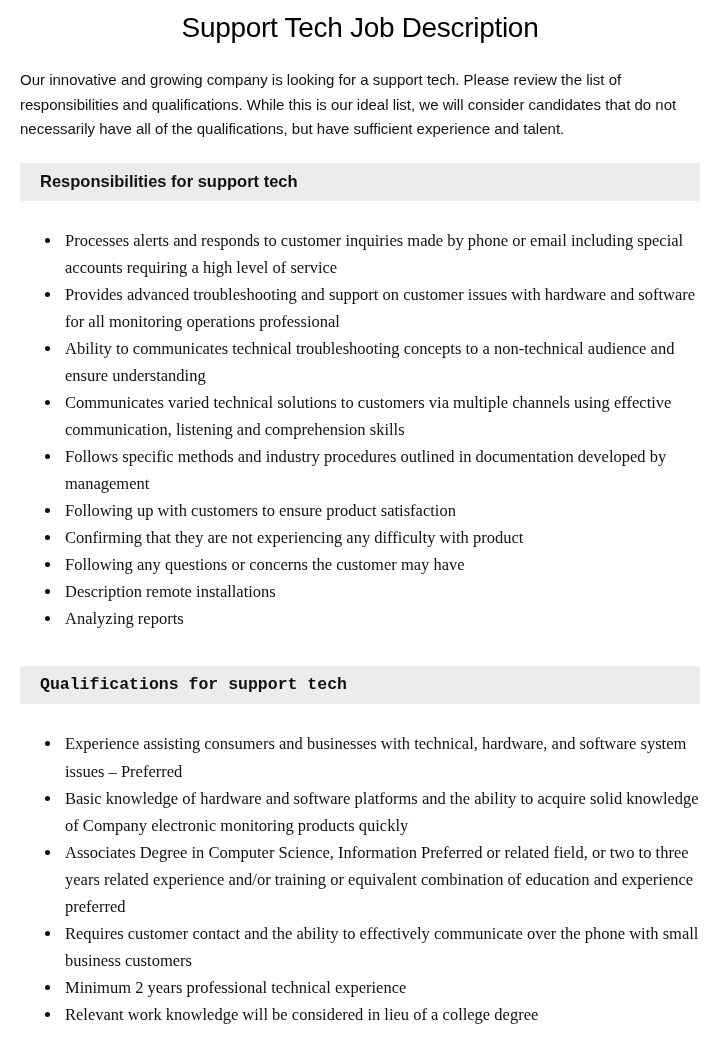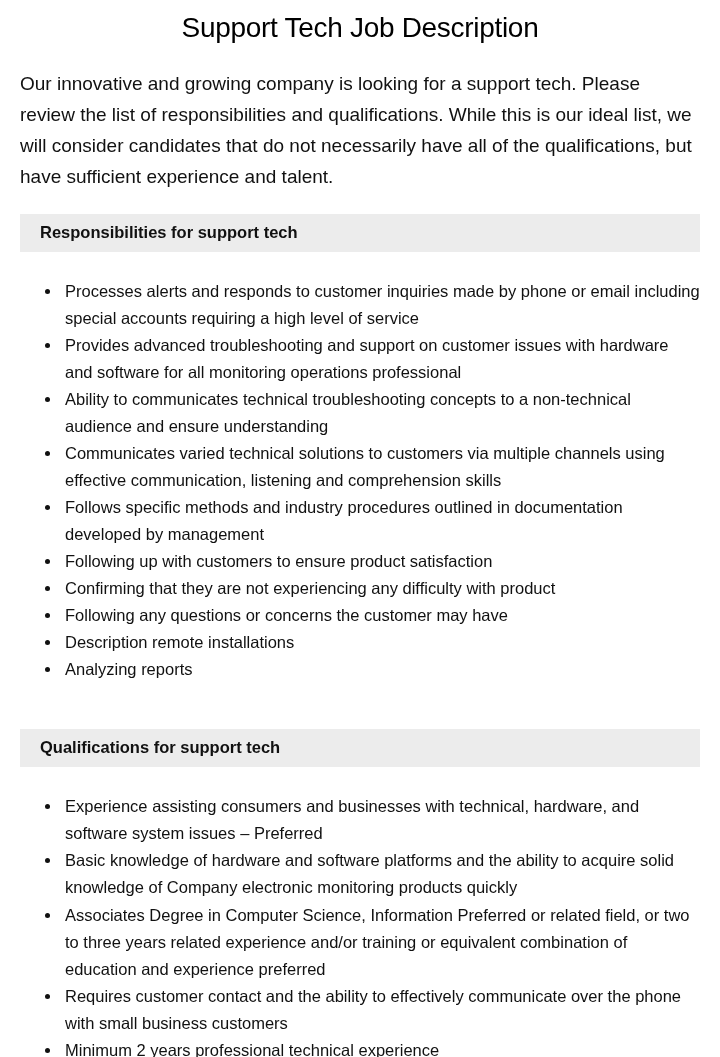--- a/index.html
+++ b/index.html
@@ -19,44 +19,46 @@
   }
   .page-title {
     font-size: 28px;
     font-weight: 400;
     text-align: center;
     margin: 10px 0 24px 0;
     color: #000000;
     letter-spacing: -0.3px;
   }
   .intro {
-    font-size: 19px;
+    font-size: 15px;
     line-height: 1.64;
     margin: 0 0 21px 0;
   }
   .section-bar {
     background: #ececec;
     font-size: 16.5px;
     font-weight: 700;
     color: #111111;
     padding: 9px 8px 10px 20px;
     margin: 0 0 14px 0;
   }
   .section-bar.second {
-    margin-top: 36px;
+    margin-top: 24px;
+    font-family: Liberation Mono, monospace;
   }
   ul.bullets {
     margin: 0;
     padding: 12px 0 10px 42px;
     font-size: 16.5px;
     line-height: 1.64;
   }
   ul.bullets li {
     padding-left: 3px;
     margin: 0;
+    font-family: Liberation Serif, serif;
   }
 </style>
 </head>
 <body>
 
 <div class="page">
 
   <h1 class="page-title">Support Tech Job Description</h1>
 
   <p class="intro">Our innovative and growing company is looking for a support tech. Please review the list of responsibilities and qualifications. While this is our ideal list, we will consider candidates that do not necessarily have all of the qualifications, but have sufficient experience and talent.</p>

